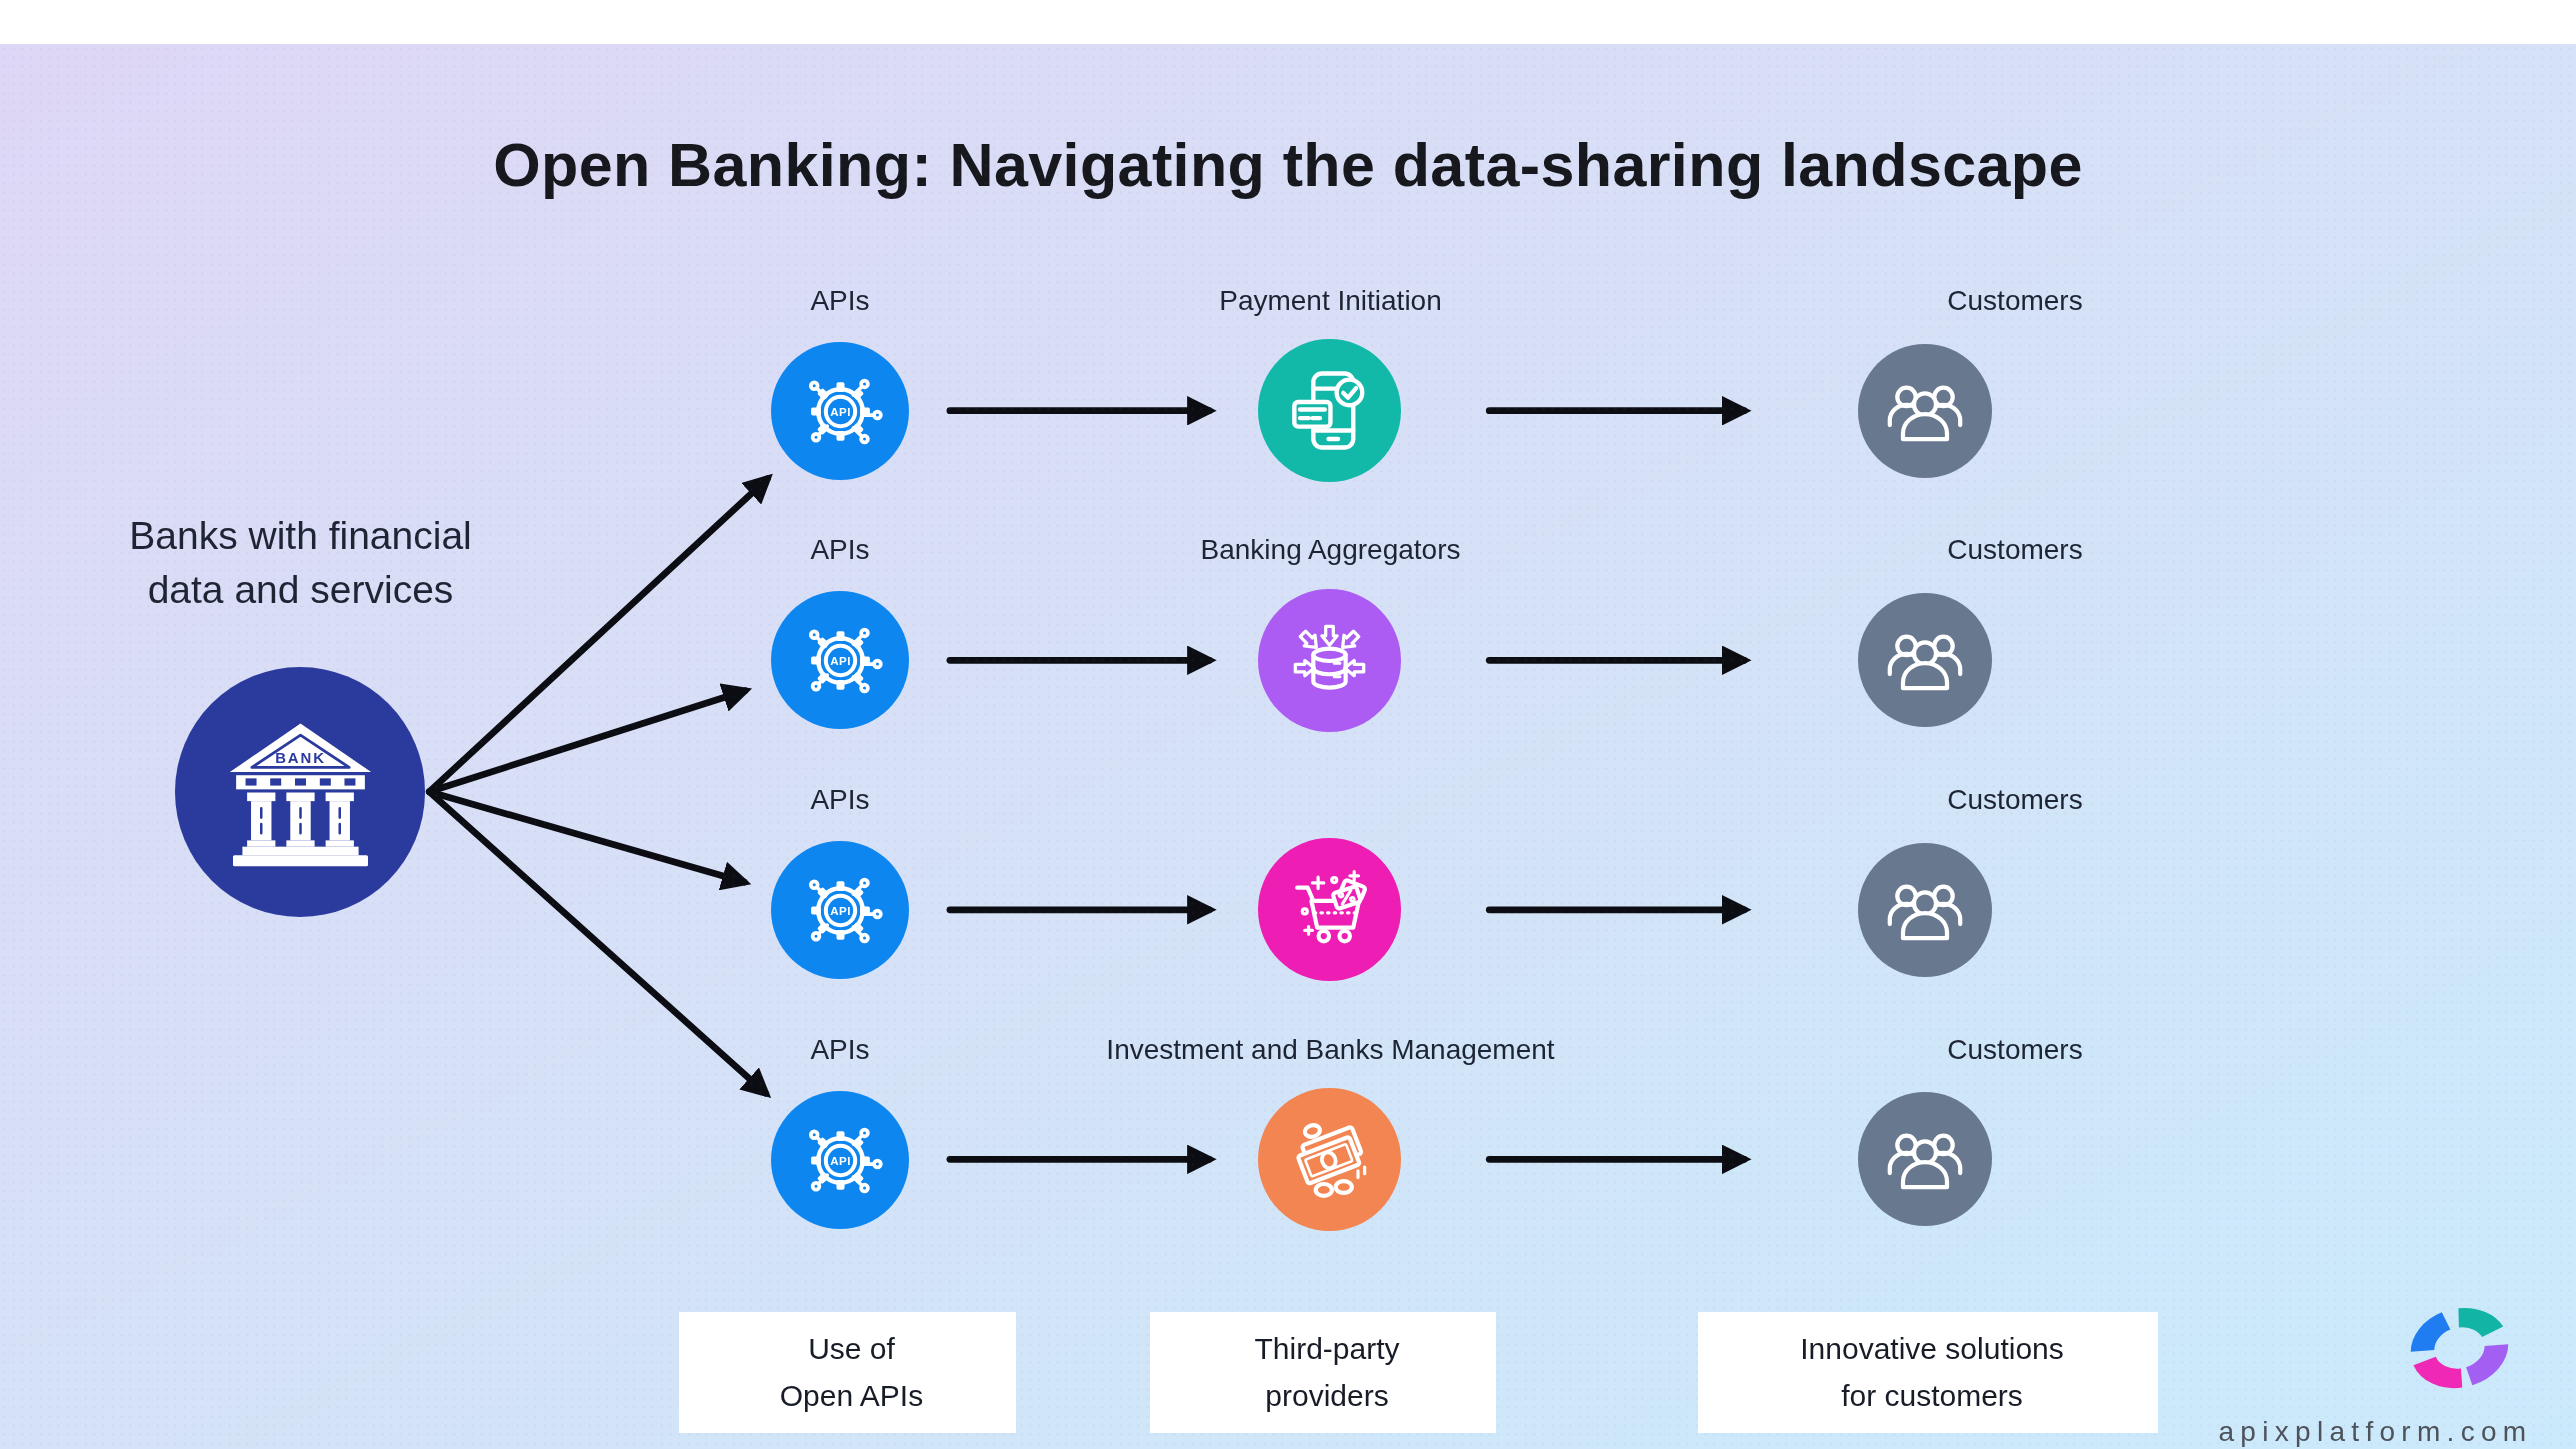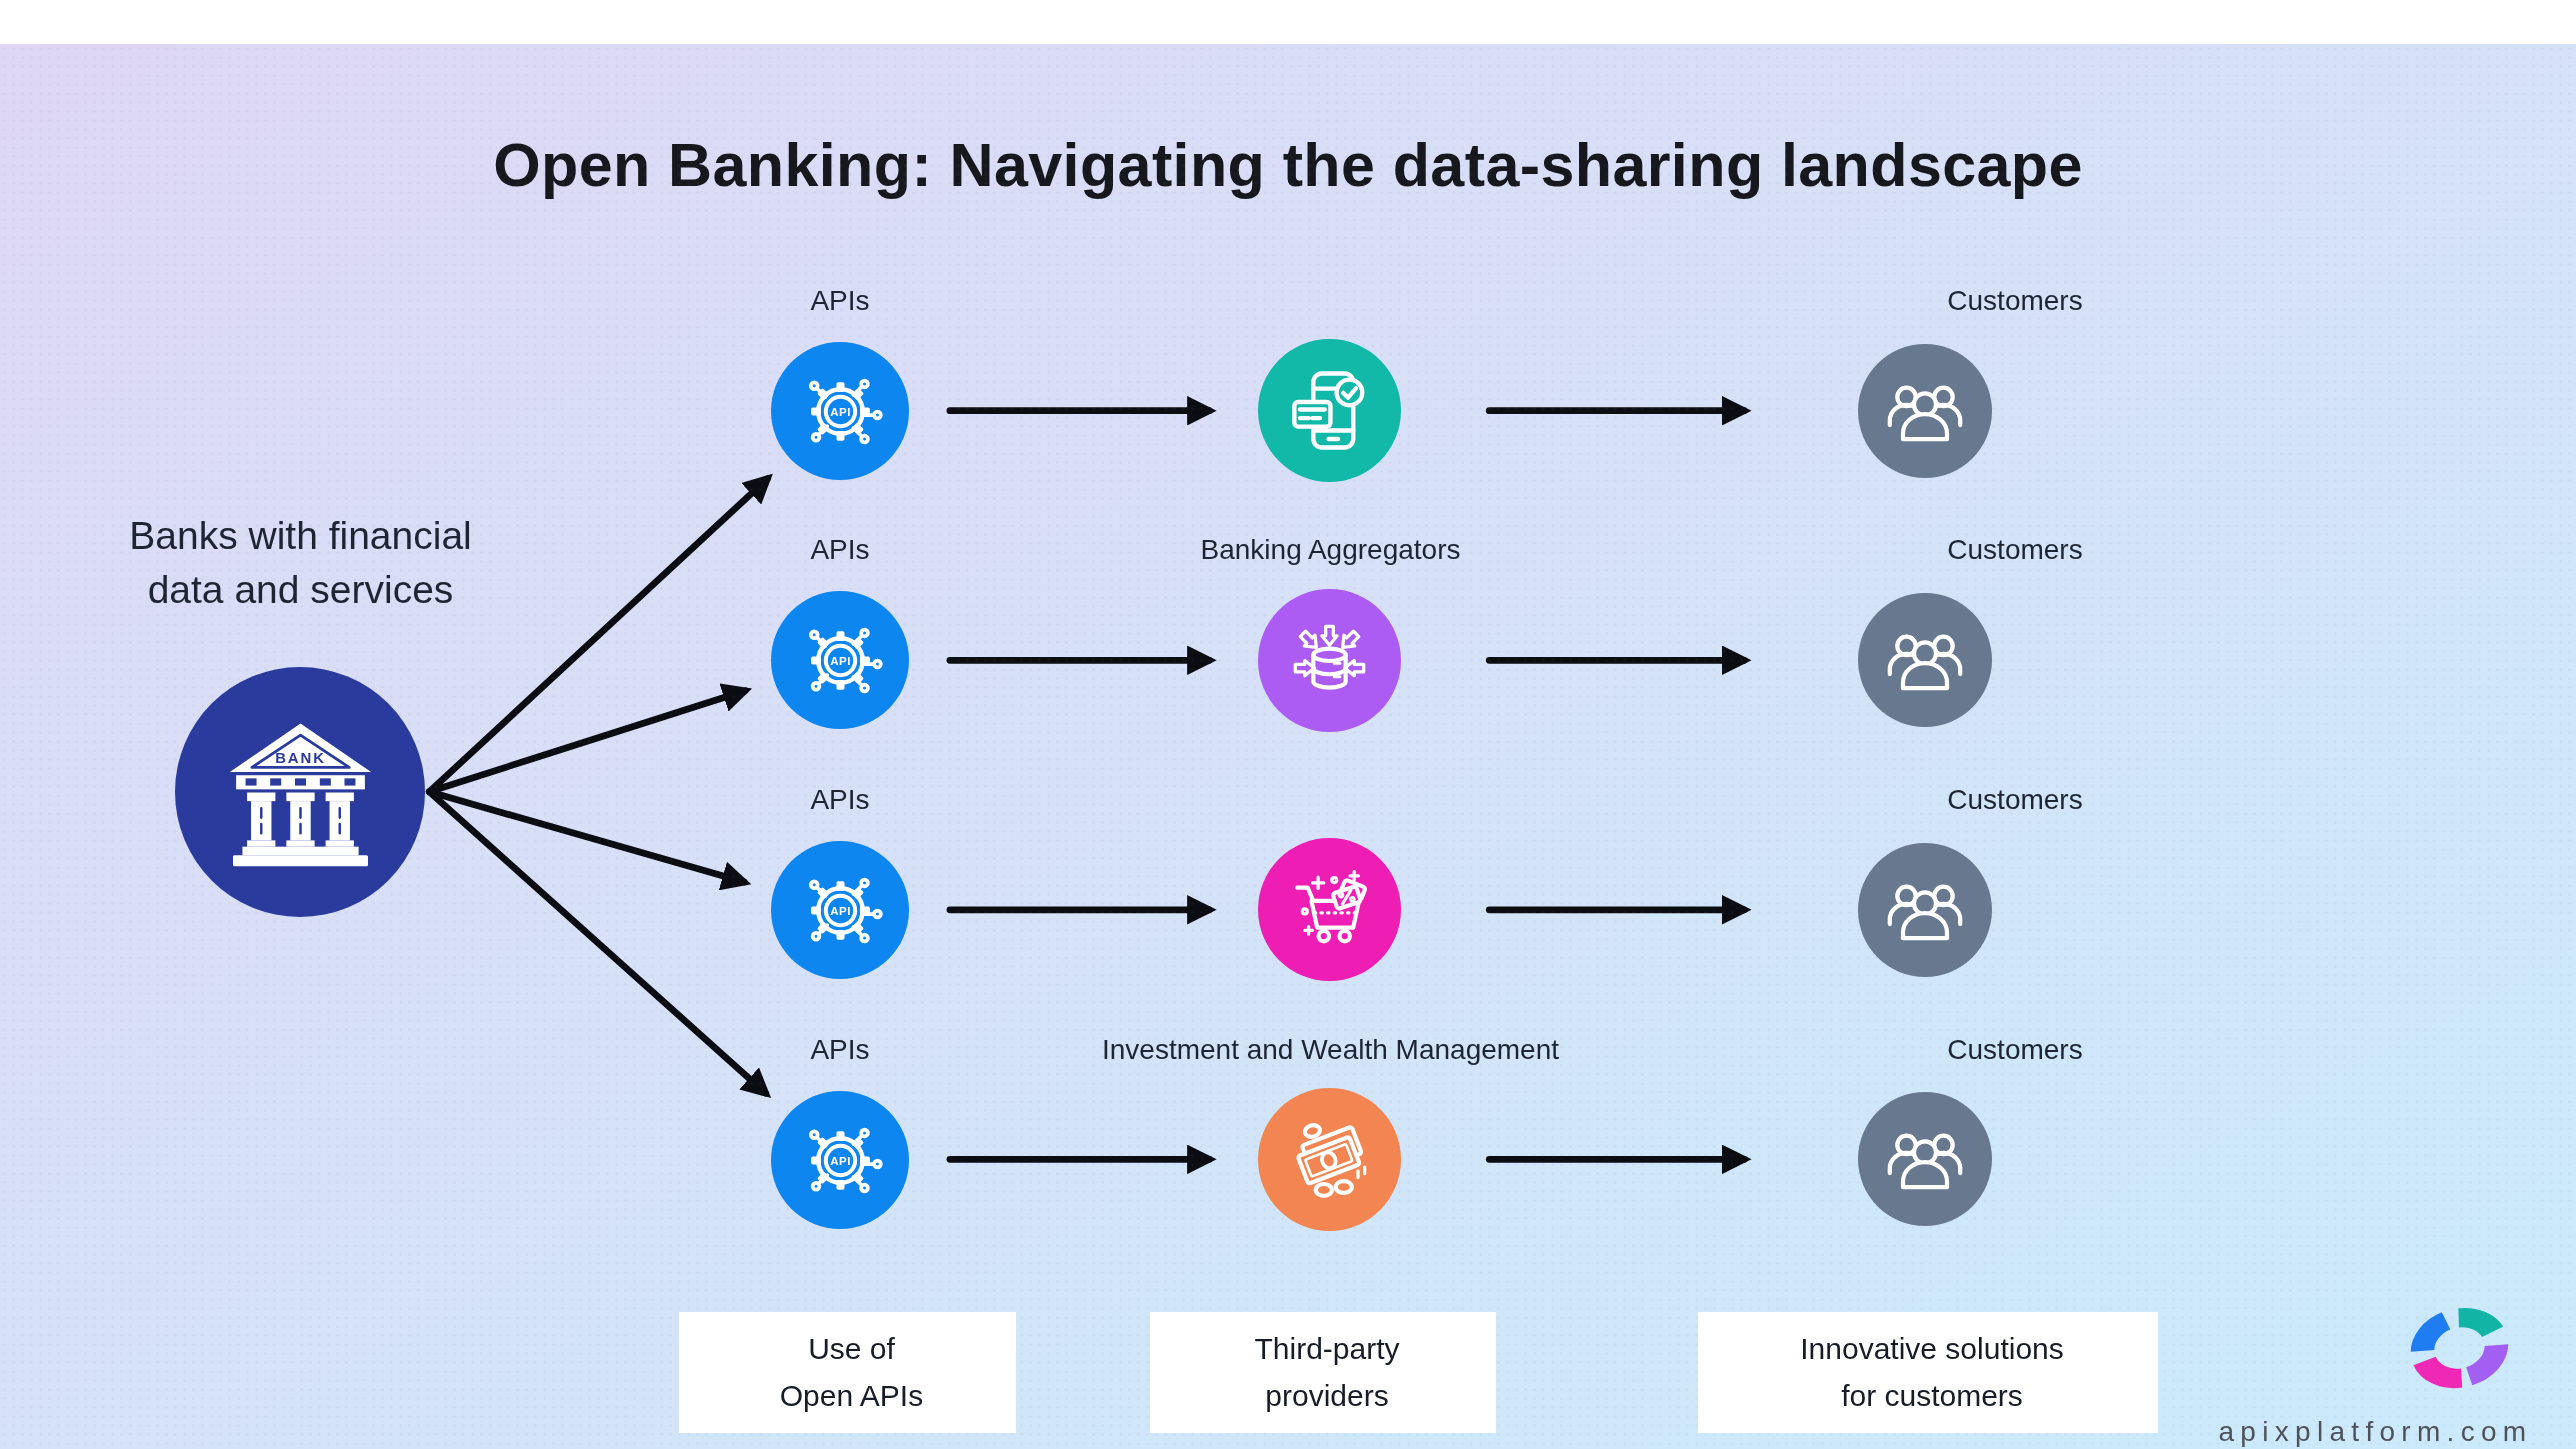--- a/index.html
+++ b/index.html
@@ -241,20 +241,21 @@
     <span>data and services</span>
   </div>
 
   <div class="node bank-node" style="background: rgb(42, 58, 157);">
     <svg class="icon" viewBox="0 0 176 176" width="157" height="157">
         <use href="#icon-bank"></use>
       </svg>
   </div>
 
   <div class="col-label col-api r0">APIs</div>
+  <div class="col-label col-provider r0">Payment Initiation</div>
   <div class="col-label col-customers r0">Customers</div>
   <div class="node api-node r0" style="background: rgb(13, 134, 240);">
     <svg class="icon" viewBox="0 0 100 100" width="89" height="89">
         <use href="#icon-api"></use>
       </svg>
   </div>
   <div class="node provider-node r0" style="background: rgb(18, 185, 168);">
     <svg class="icon" viewBox="0 0 106 106" width="95" height="95">
         <use href="#icon-payment"></use>
       </svg>
@@ -296,21 +297,21 @@
         <use href="#icon-cart"></use>
       </svg>
   </div>
   <div class="node customers-node r2" style="background: rgb(104, 121, 143);">
     <svg class="icon" viewBox="0 0 98 98" width="88" height="88">
         <use href="#icon-customers"></use>
       </svg>
   </div>
 
   <div class="col-label col-api r3">APIs</div>
-  <div class="col-label col-provider r3">Investment and Wealth Management</div>
+  <div class="col-label col-provider r3">Investment and Banks Management</div>
   <div class="col-label col-customers r3">Customers</div>
   <div class="node api-node r3" style="background: rgb(13, 134, 240);">
     <svg class="icon" viewBox="0 0 100 100" width="89" height="89">
         <use href="#icon-api"></use>
       </svg>
   </div>
   <div class="node provider-node r3" style="background: rgb(242, 133, 81);">
     <svg class="icon" viewBox="0 0 106 106" width="95" height="95">
         <use href="#icon-money"></use>
       </svg>

